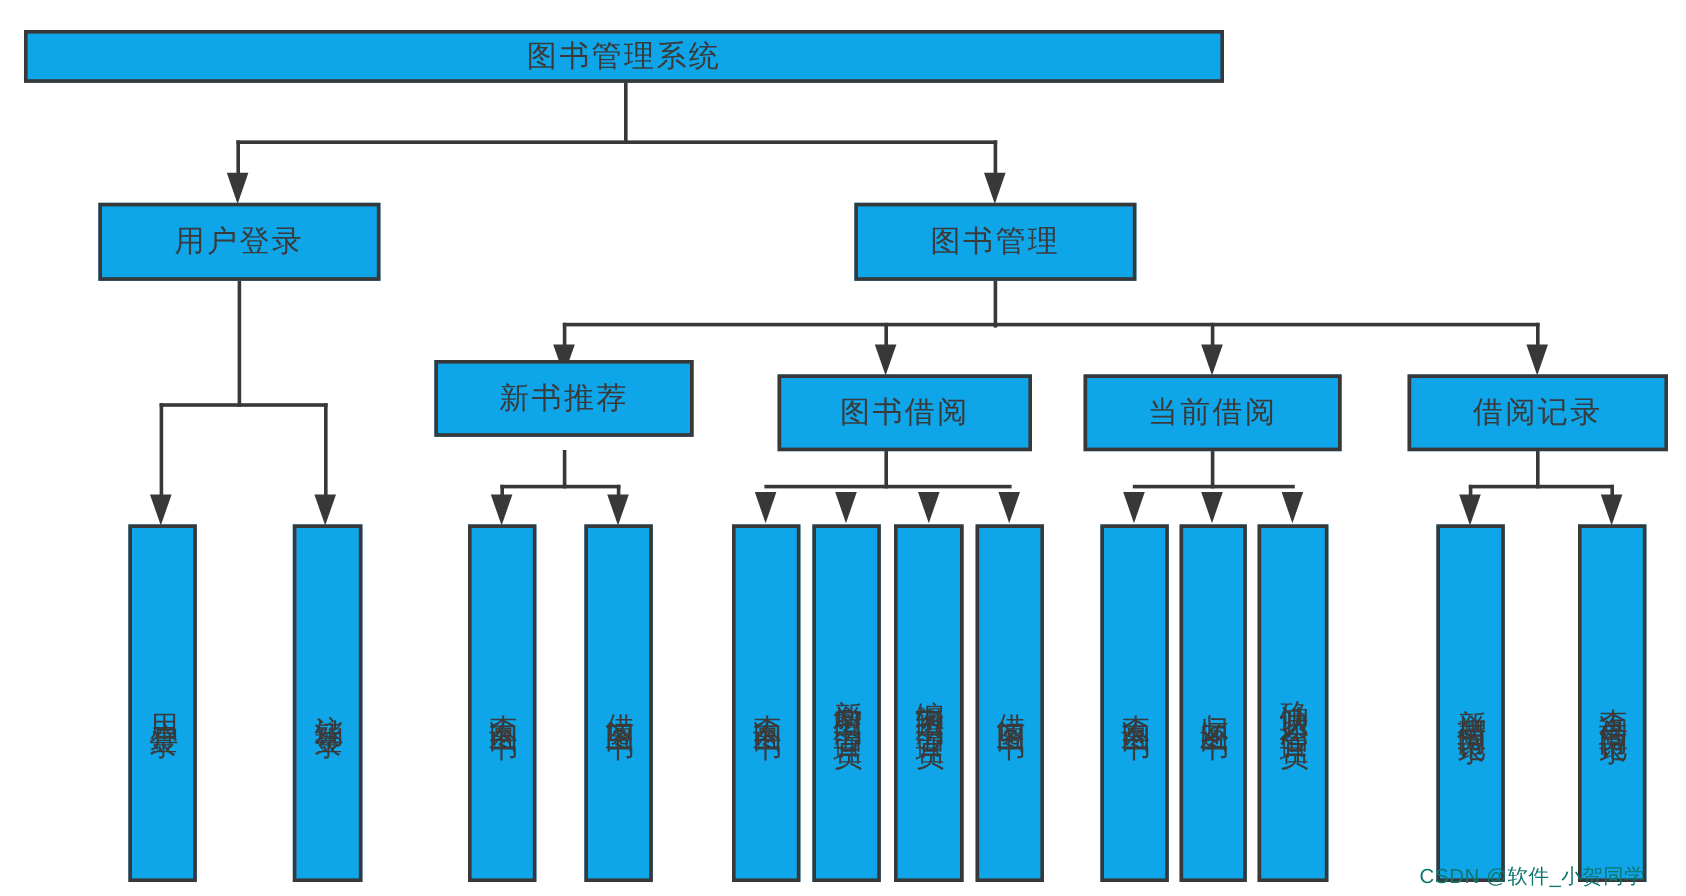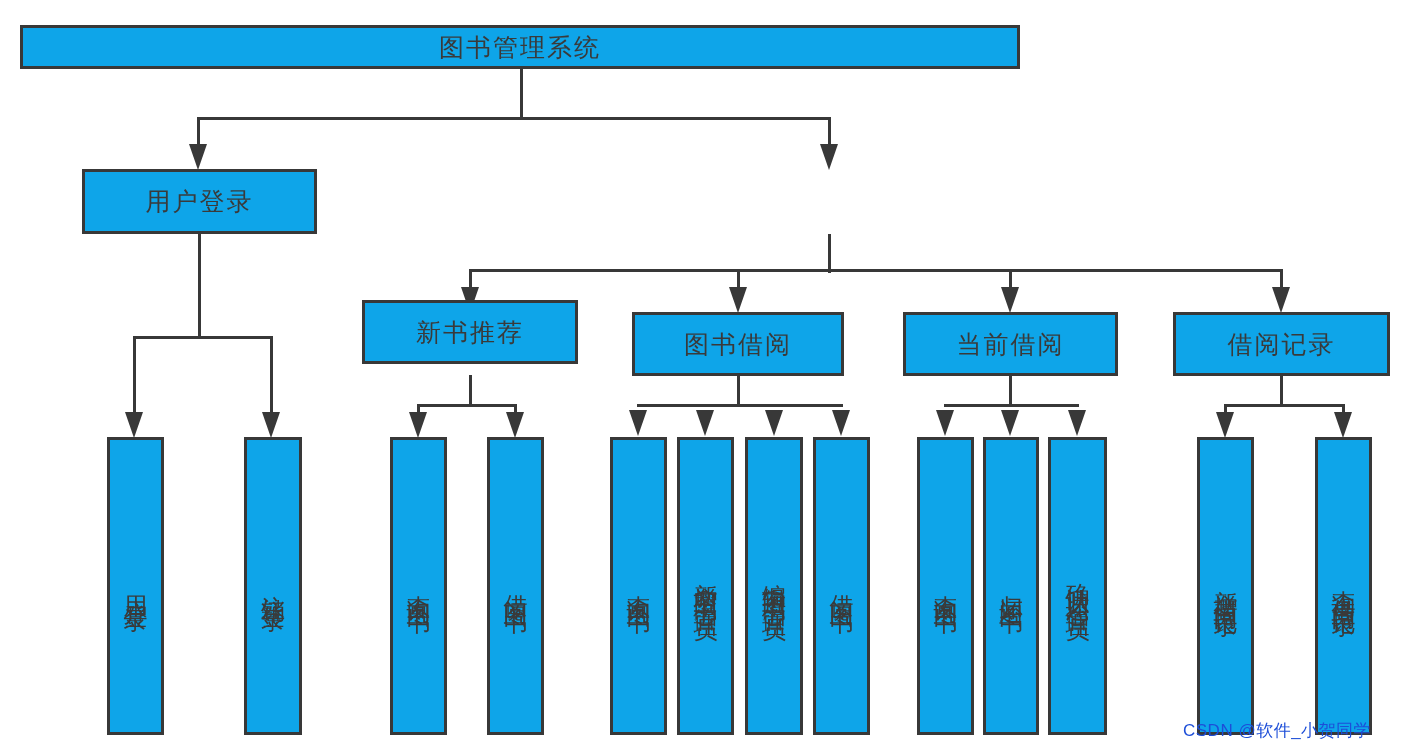--- a/index.html
+++ b/index.html
@@ -53,61 +53,62 @@
     border-left:9px solid transparent;
     border-right:9px solid transparent;
     border-top:26px solid var(--line);
     z-index:1;
   }
   .watermark{
     position:absolute;
     left:1183px;top:719px;
     font-size:17px;
     letter-spacing:0.5px;
-    color:#1d4ed8;
+    color:#0f766e;
     z-index:5;
     white-space:nowrap;
   }
 </style>
 </head>
 <body>
 
 <div id="canvas">
 
   <div class="box hlabel" style="left:20px;top:25px;width:1000px;height:44px;">图书管理系统</div>
 
   <div class="vline" style="left:520px;top:68px;height:52px;"></div>
   <div class="hline" style="left:197px;top:117px;width:634px;"></div>
   <div class="vline" style="left:197px;top:117px;height:30px;"></div>
   <div class="vline" style="left:828px;top:117px;height:30px;"></div>
   <div class="arrow" style="left:189px;top:144px;"></div>
   <div class="arrow" style="left:820px;top:144px;"></div>
 
   <div class="box hlabel" style="left:82px;top:169px;width:235px;height:65px;">用户登录</div>
+  <div class="box hlabel" style="left:712px;top:169px;width:235px;height:65px;">图书管理</div>
 
   <div class="vline" style="left:198px;top:234px;height:105px;"></div>
   <div class="hline" style="left:133px;top:336px;width:140px;"></div>
   <div class="vline" style="left:133px;top:336px;height:80px;"></div>
   <div class="vline" style="left:270px;top:336px;height:80px;"></div>
   <div class="arrow" style="left:125px;top:412px;"></div>
   <div class="arrow" style="left:262px;top:412px;"></div>
 
   <div class="vline" style="left:828px;top:234px;height:39px;"></div>
   <div class="hline" style="left:469px;top:269px;width:814px;"></div>
   <div class="vline" style="left:469px;top:269px;height:23px;"></div>
   <div class="vline" style="left:737px;top:269px;height:23px;"></div>
   <div class="vline" style="left:1009px;top:269px;height:23px;"></div>
   <div class="vline" style="left:1280px;top:269px;height:23px;"></div>
   <div class="arrow" style="left:461px;top:287px;"></div>
   <div class="arrow" style="left:729px;top:287px;"></div>
   <div class="arrow" style="left:1001px;top:287px;"></div>
   <div class="arrow" style="left:1272px;top:287px;"></div>
 
   <div class="box hlabel" style="left:362px;top:300px;width:216px;height:64px;">新书推荐</div>
-  <div class="box hlabel" style="left:632px;top:312px;width:212px;height:64px;">图书借阅</div>
+  <div class="box hlabel" style="left:648px;top:312px;width:212px;height:64px;">图书借阅</div>
   <div class="box hlabel" style="left:903px;top:312px;width:215px;height:64px;">当前借阅</div>
   <div class="box hlabel" style="left:1173px;top:312px;width:217px;height:64px;">借阅记录</div>
 
   <div class="vline" style="left:469px;top:375px;height:32px;"></div>
   <div class="hline" style="left:417px;top:404px;width:100px;"></div>
   <div class="vline" style="left:417px;top:404px;height:12px;"></div>
   <div class="vline" style="left:514px;top:404px;height:12px;"></div>
   <div class="arrow" style="left:409px;top:412px;"></div>
   <div class="arrow" style="left:506px;top:412px;"></div>
 

